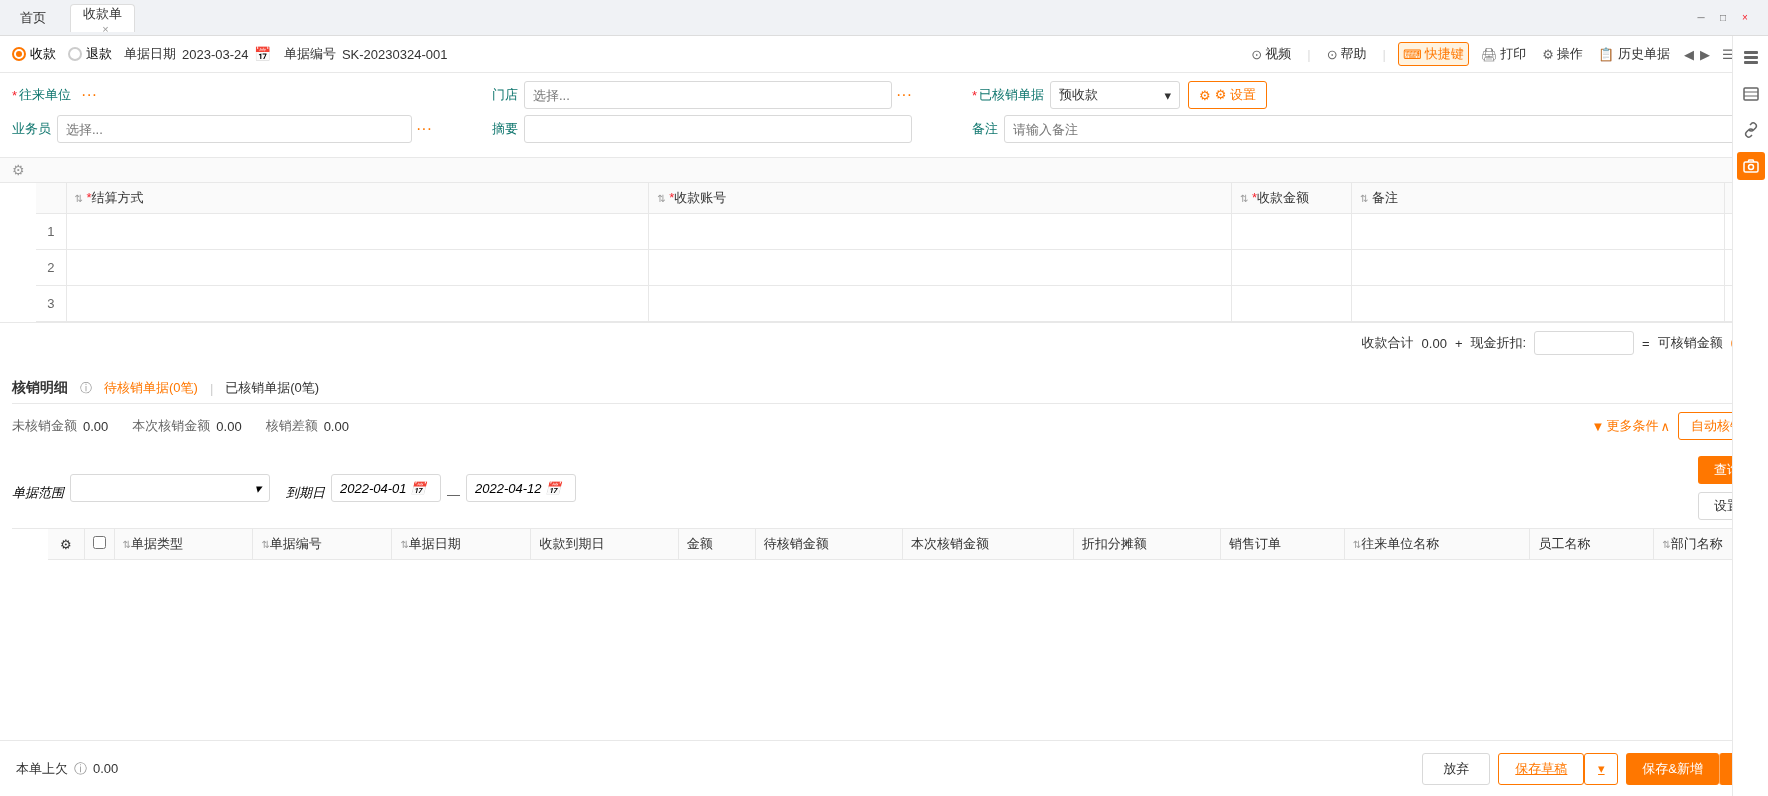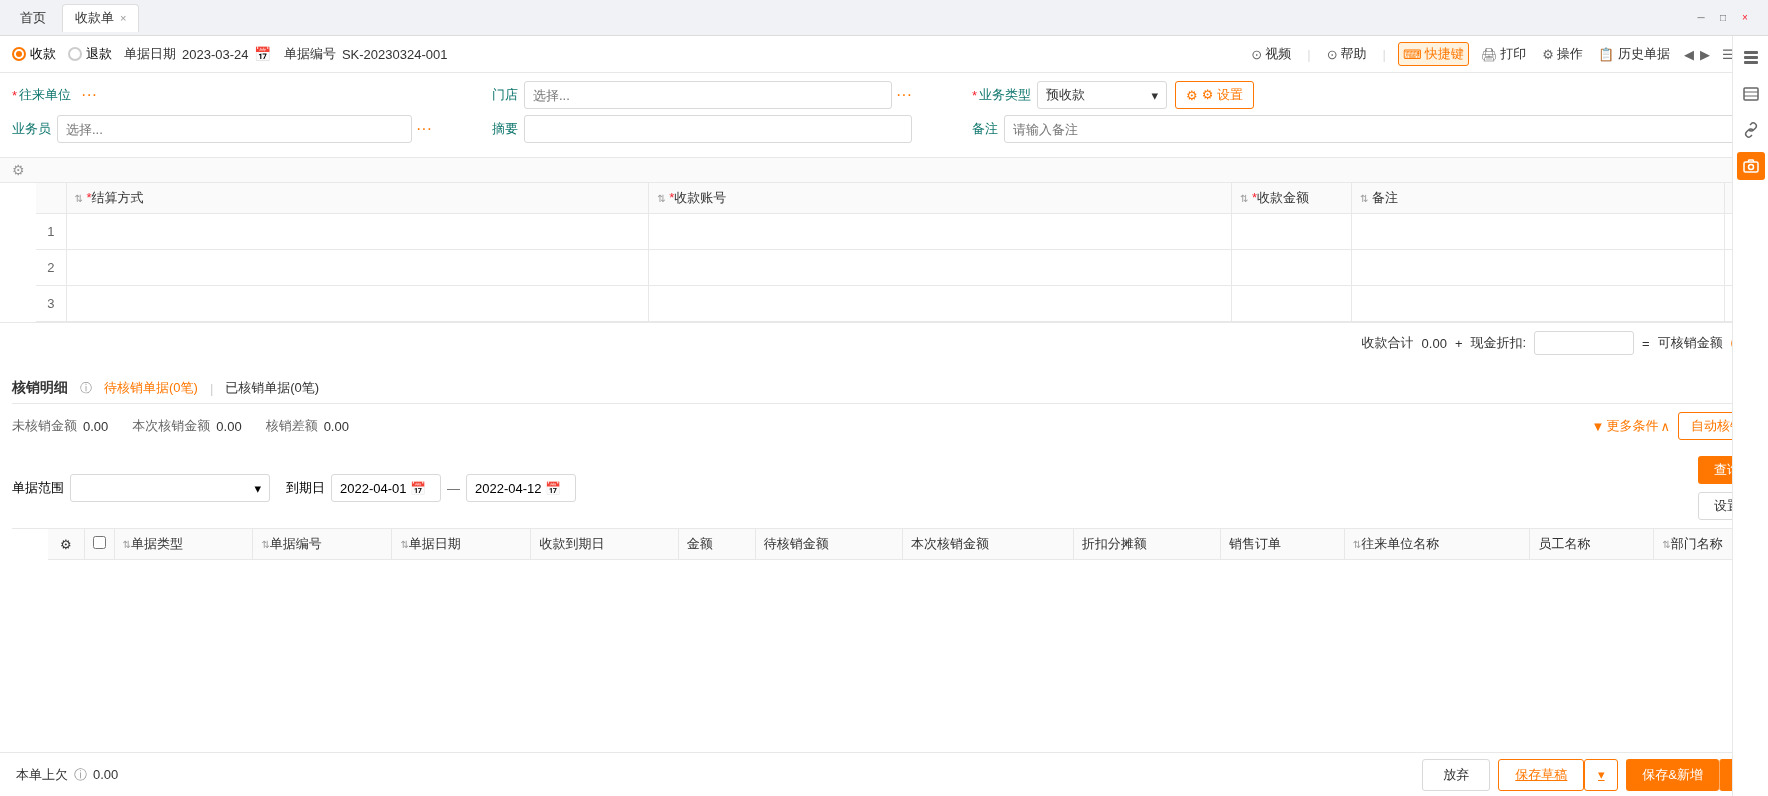--- a/index.html
+++ b/index.html
@@ -130,21 +130,21 @@
     .auto-writeoff-btn {
       height: 28px; border: 1px solid #ff7700; border-radius: 3px;
       padding: 0 12px; color: #ff7700; background: #fff; cursor: pointer;
     }
 
     
     .filter-row {
       display: flex; align-items: center; gap: 16px; padding: 8px 0;
       border-bottom: 1px solid #e8e8e8;
     }
-    .filter-field { display: flex; align-items: center; gap: 6px; }
+    .filter-field { display: flex; align-items: flex-end; gap: 6px; font-style: italic; }
     .filter-select {
       height: 28px; border: 1px solid #d9d9d9; border-radius: 3px;
       padding: 0 8px; background: #fff; cursor: pointer; min-width: 200px;
       display: flex; align-items: center; justify-content: space-between;
     }
     .date-input {
       height: 28px; border: 1px solid #d9d9d9; border-radius: 3px;
       padding: 0 8px; background: #fff; width: 110px; display: flex; align-items: center; gap: 4px;
     }
     .date-sep { color: #666; }
@@ -163,21 +163,21 @@
     .bottom-table th {
       padding: 6px 8px; background: #fafafa; border-bottom: 1px solid #e8e8e8;
       border-right: 1px solid #e8e8e8; font-weight: normal; color: #333; white-space: nowrap;
     }
     .bottom-table th:last-child { border-right: none; }
     .checkbox-cell { width: 30px; text-align: center; }
     .gear-cell { width: 36px; text-align: center; }
 
     
     .footer {
-      position: fixed; bottom: 0; left: 0; right: 0; height: 44px;
+      position: fixed; bottom: 0; left: 0; right: 0; height: 56px;
       background: #fff; border-top: 1px solid #e8e8e8;
       display: flex; align-items: center; padding: 0 16px; gap: 12px;
     }
     .footer-info { display: flex; align-items: center; gap: 6px; color: #333; }
     .footer-right { margin-left: auto; display: flex; gap: 8px; }
     .btn-discard {
       height: 32px; border: 1px solid #d9d9d9; border-radius: 3px;
       padding: 0 20px; color: #333; background: #fff; cursor: pointer;
     }
     .btn-draft {
@@ -214,21 +214,21 @@
     
     .sort-icon { color: #999; font-size: 10px; }
   </style>
 </head>
 <body>
 
 <div class="tab-bar">
   <div class="tab-item home">
     <span>首页</span>
   </div>
-  <div class="tab-item active" style="margin-left:4px;">
+  <div class="tab-item active" style="margin-left:12px;flex-direction:column;">
     <span>收款单</span>
     <span class="tab-close">×</span>
   </div>
   <div class="tab-spacer"></div>
   <div class="window-controls">
     <div class="win-btn">─</div>
     <div class="win-btn">□</div>
     <div class="win-btn" style="color:#f5222d;">×</div>
   </div>
 </div>
@@ -307,21 +307,21 @@
 
       <div class="form-field" style="max-width:420px;">
         <span class="field-label">门店</span>
         <input type="text" class="field-input" style="color: rgb(187, 187, 187);" placeholder="选择...">
         <span class="field-more">···</span>
       </div>
       <div class="field-divider"></div>
 
       <div class="form-field" style="flex:0 0 auto;">
         <span class="required">*</span>
-        <span class="field-label">业务类型</span>
+        <span class="field-label">已核销单据</span>
         <div class="business-select" style="min-width:130px;">
           <span>预收款</span>
           <span>▾</span>
         </div>
         <div class="settings-btn">
           <span>⚙</span>
           <span>⚙ 设置</span>
         </div>
       </div>
     </div>

